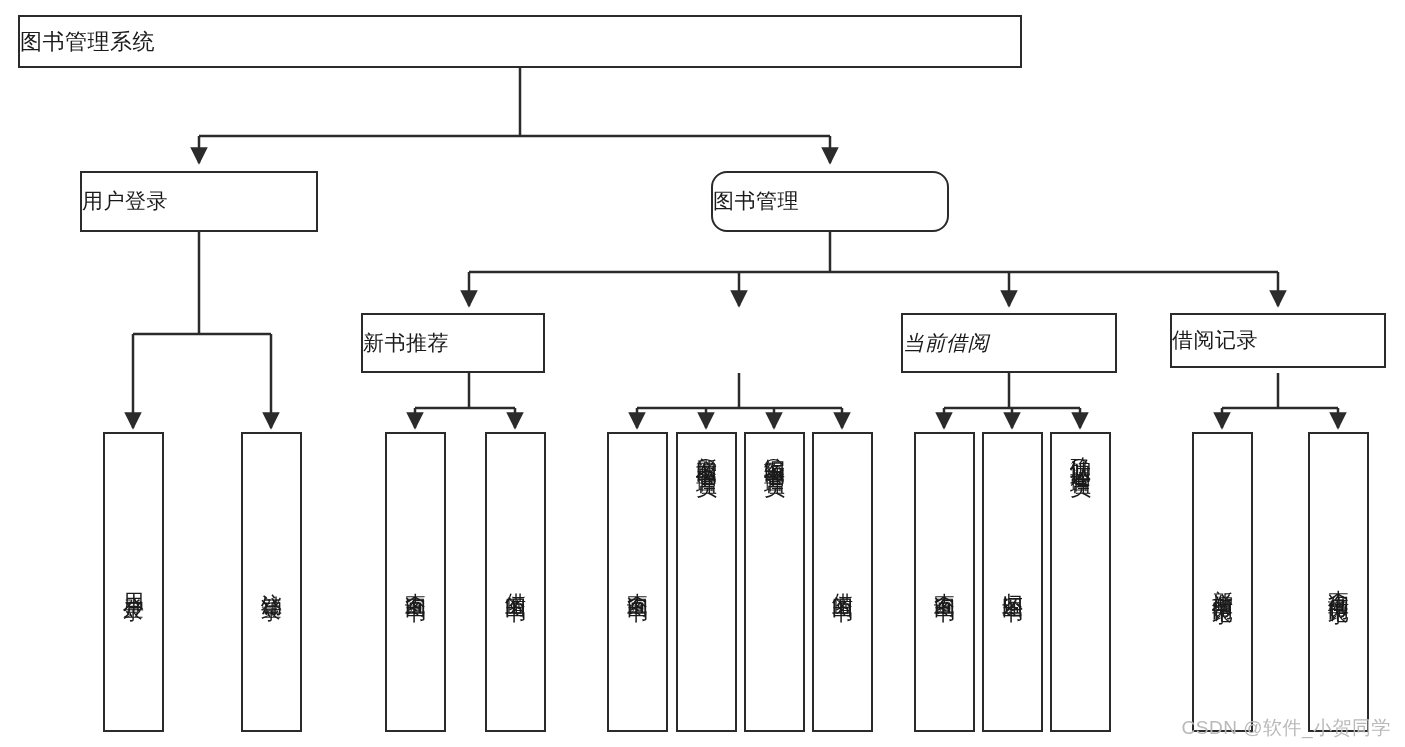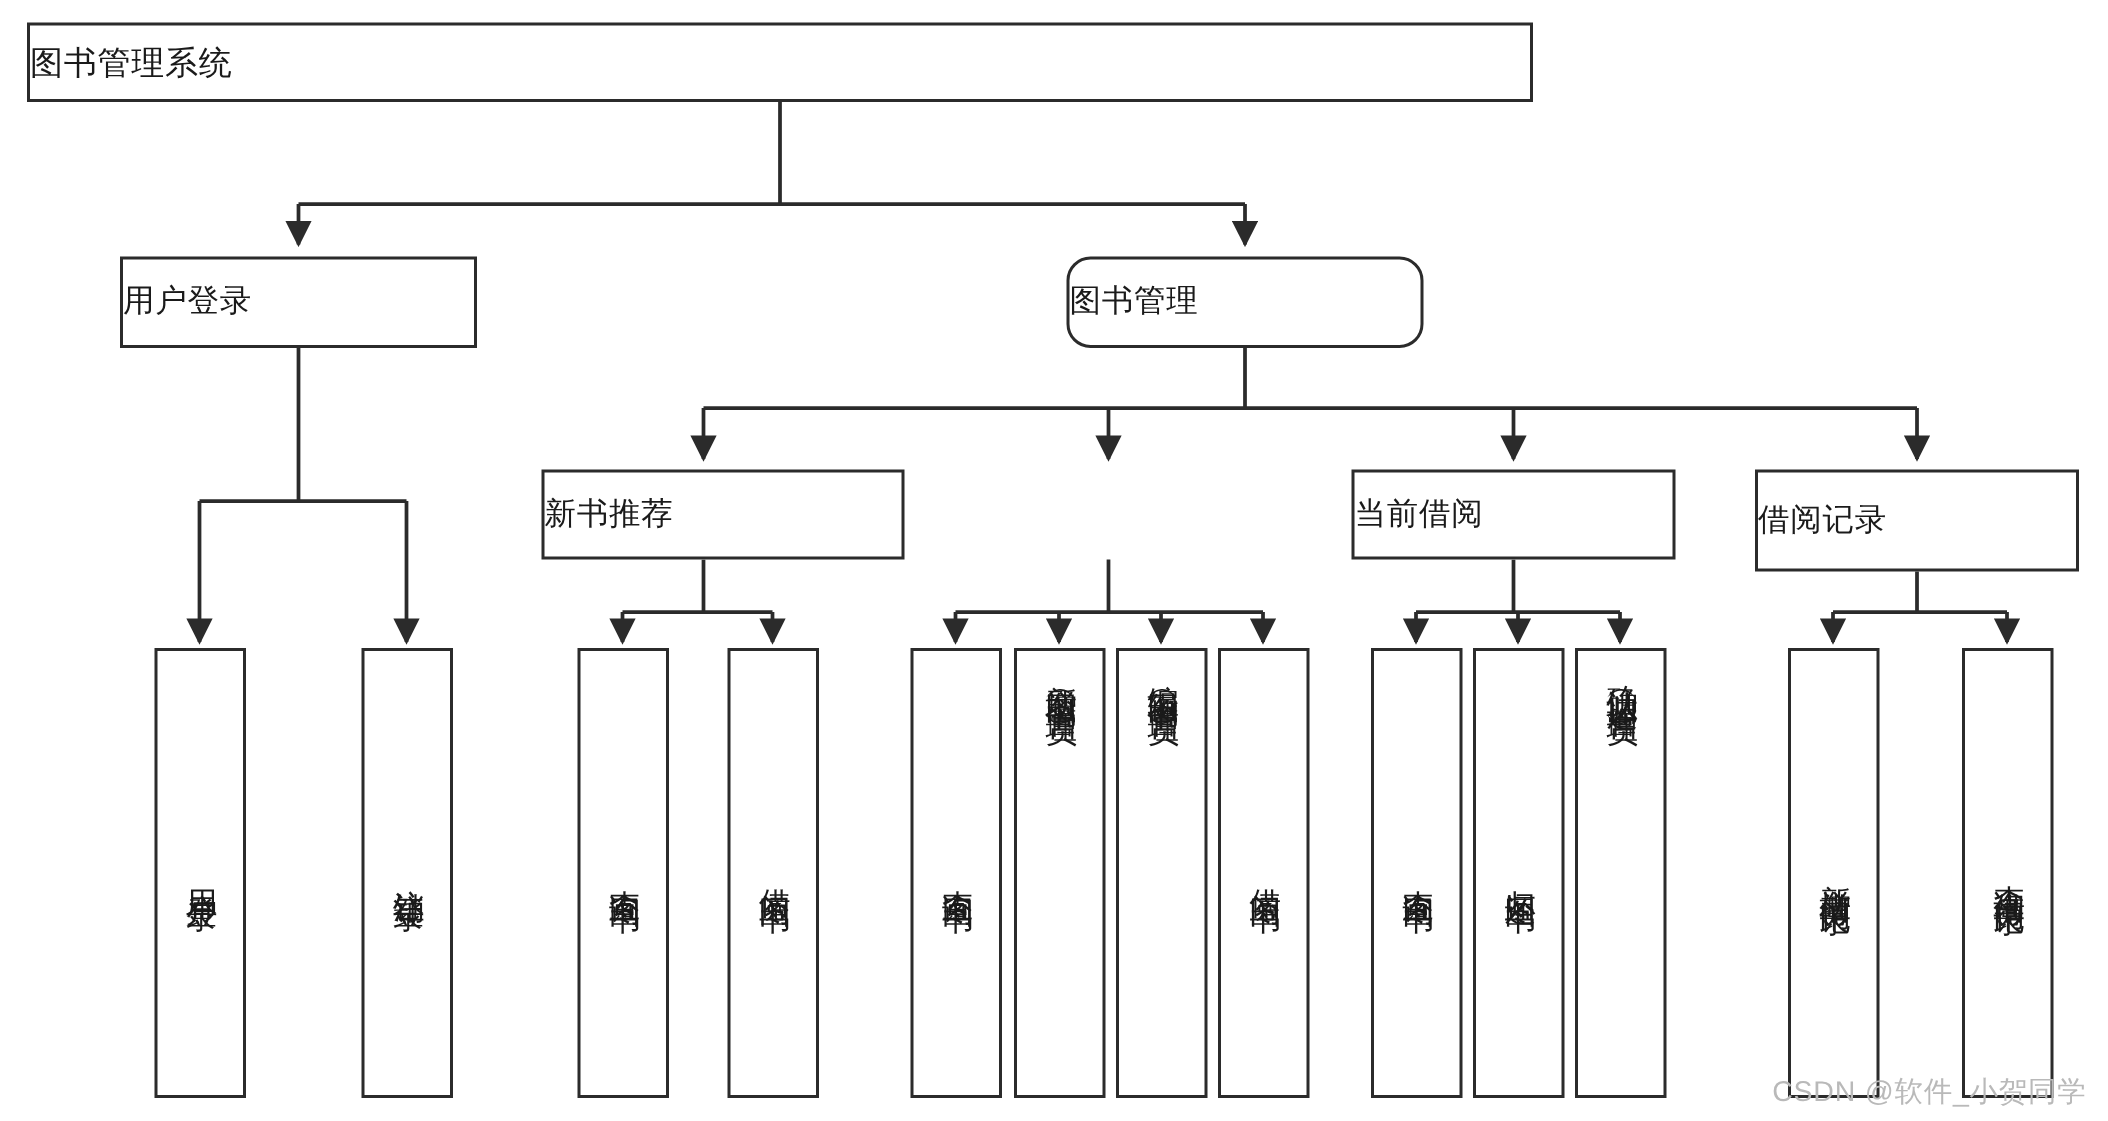--- a/index.html
+++ b/index.html
@@ -135,27 +135,27 @@
     <span class="label">图书管理系统</span>
   </div>
 
   <div class="node horiz" style="left:80px; top:171px; width:238px; height:61px;">
     <span class="label">用户登录</span>
   </div>
   <div class="node horiz" style="left:711px; top:171px; width:238px; height:61px;border-radius:16px;">
     <span class="label">图书管理</span>
   </div>
 
-  <div class="node horiz" style="left:361px; top:313px; width:242px; height:60px;">
+  <div class="node horiz" style="left:361px; top:313px; width:184px; height:60px;">
     <span class="label">新书推荐</span>
   </div>
-  <div class="node horiz" style="left:901px; top:313px; width:216px; height:60px;">
+  <div class="node horiz" style="left:901px; top:313px; width:216px; height:60px;font-style:italic;">
     <span class="label">当前借阅</span>
   </div>
-  <div class="node horiz" style="left:1170px; top:313px; width:216px; height:68px;">
+  <div class="node horiz" style="left:1170px; top:313px; width:216px; height:55px;">
     <span class="label">借阅记录</span>
   </div>
 
   <div class="node vert mid" style="left:103px; top:432px; width:61px; height:300px;">
     <span class="label">用户登录</span>
   </div>
   <div class="node vert mid" style="left:241px; top:432px; width:61px; height:300px;">
     <span class="label">注销登录</span>
   </div>
 

